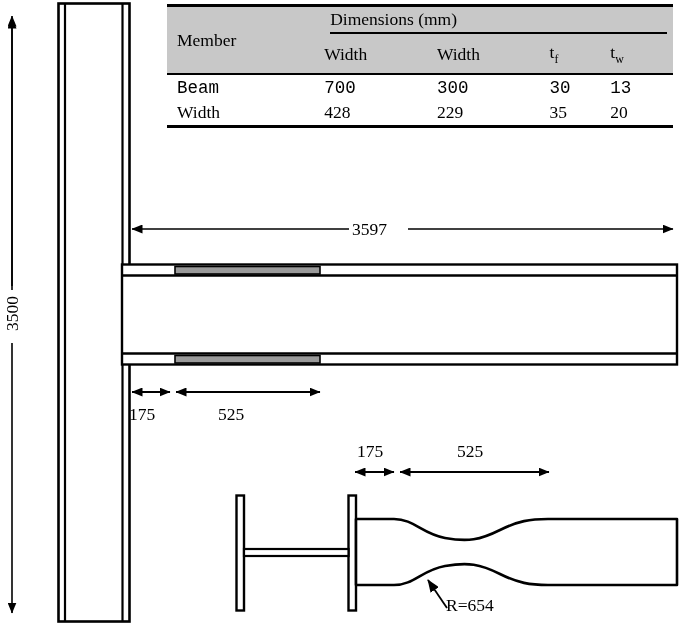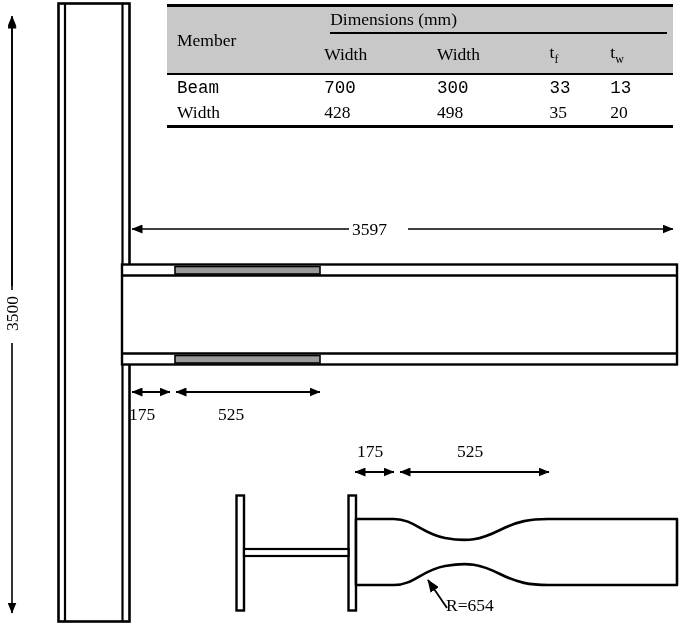--- a/index.html
+++ b/index.html
@@ -157,26 +157,26 @@
         <td class="col-tw">
           <span>t</span><sub>w</sub>
         </td>
       </tr>
     </thead>
     <tbody>
       <tr class="body-row">
         <td class="member-cell t-midline">Beam</td>
         <td class="t-midline">700</td>
         <td class="t-midline">300</td>
-        <td class="t-midline">33</td>
+        <td class="t-midline">30</td>
         <td class="t-midline">13</td>
       </tr>
       <tr class="body-row">
         <td class="member-cell t-botline">Width</td>
         <td class="t-botline">428</td>
-        <td class="t-botline">498</td>
+        <td class="t-botline">229</td>
         <td class="t-botline">35</td>
         <td class="t-botline">20</td>
       </tr>
     </tbody>
   </table>
 
 </div>
 
 </body></html>

